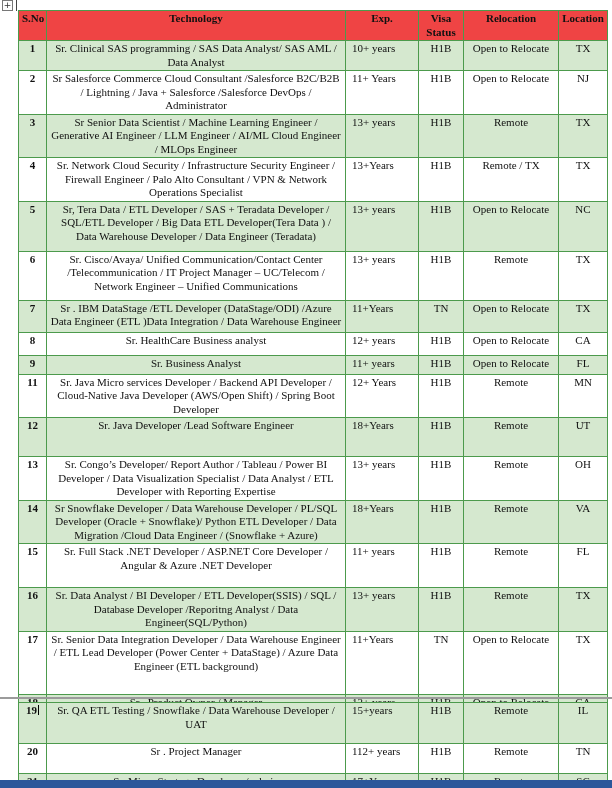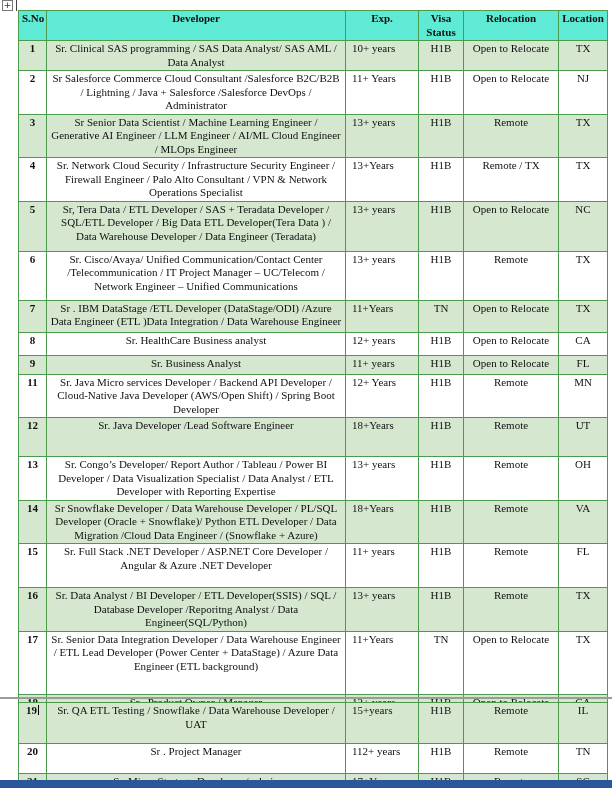--- a/index.html
+++ b/index.html
@@ -31,21 +31,21 @@
   .doc col.c-tech       { width:299px; }
   .doc col.c-exp        { width:73px; }
   .doc col.c-visa       { width:45px; }
   .doc col.c-relocation { width:95px; }
   .doc col.c-location   { width:49px; }
   .doc th, .doc td {
     border:1.5px solid var(--border-green, #4c9a4c);
     vertical-align:top; text-align:center;
     padding:1px 3px; overflow:hidden;
   }
-  .doc th { font-weight:bold; background:#5eead4; height:26px; }
+  .doc th { font-weight:bold; background:#ef4444; height:26px; }
   .doc td.c-exp { text-align:left; padding-left:6px; }
   .doc td.c-sno { font-weight:bold; }
   .doc tbody tr:nth-child(odd) td { background:var(--row-green, #d5e8cf); }
   .doc tbody tr:nth-child(even) td { background:#ffffff; }
   
   #table1 tbody tr:nth-child(1){height:28px}  #table1 tbody tr:nth-child(2){height:42px}
   #table1 tbody tr:nth-child(3){height:42px}  #table1 tbody tr:nth-child(4){height:40px}
   #table1 tbody tr:nth-child(5){height:50px}  #table1 tbody tr:nth-child(6){height:49px}
   #table1 tbody tr:nth-child(7){height:32px}  #table1 tbody tr:nth-child(8){height:23px}
   #table1 tbody tr:nth-child(9){height:19px}  #table1 tbody tr:nth-child(10){height:22px}
@@ -85,21 +85,21 @@
       <col class="c-sno">
         <col class="c-tech">
         <col class="c-exp">
       <col class="c-visa">
         <col class="c-relocation">
         <col class="c-location">
     </colgroup>
     <thead>
         <tr>
           <th>S.No</th>
-          <th>Developer</th>
+          <th>Technology</th>
           <th>Exp.</th>
           <th>Visa Status</th>
           <th>Relocation</th>
           <th>Location</th>
         </tr>
       </thead>
     <tbody>
         <tr>
           <td class="c-sno">1</td>
           <td class="c-tech">Sr. Clinical SAS programming / SAS Data Analyst/ SAS AML / Data Analyst</td>

